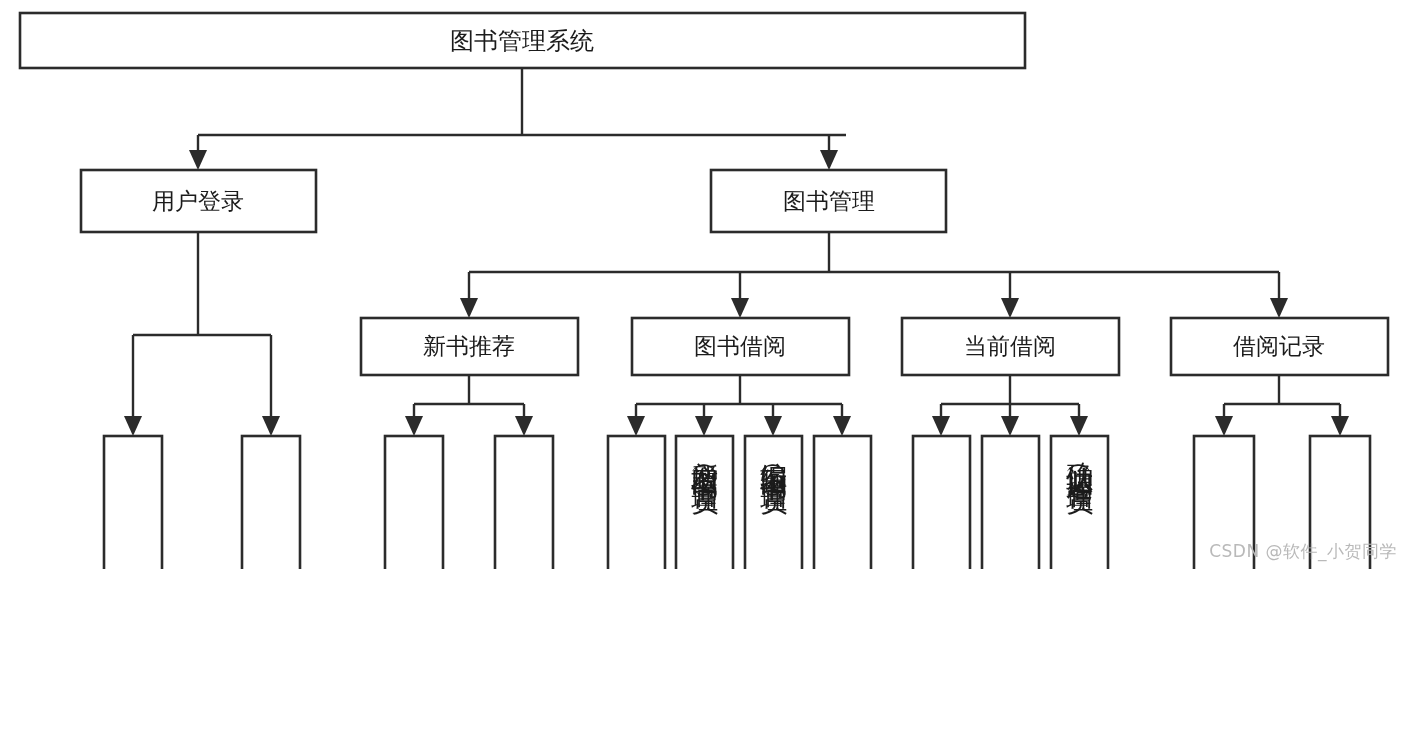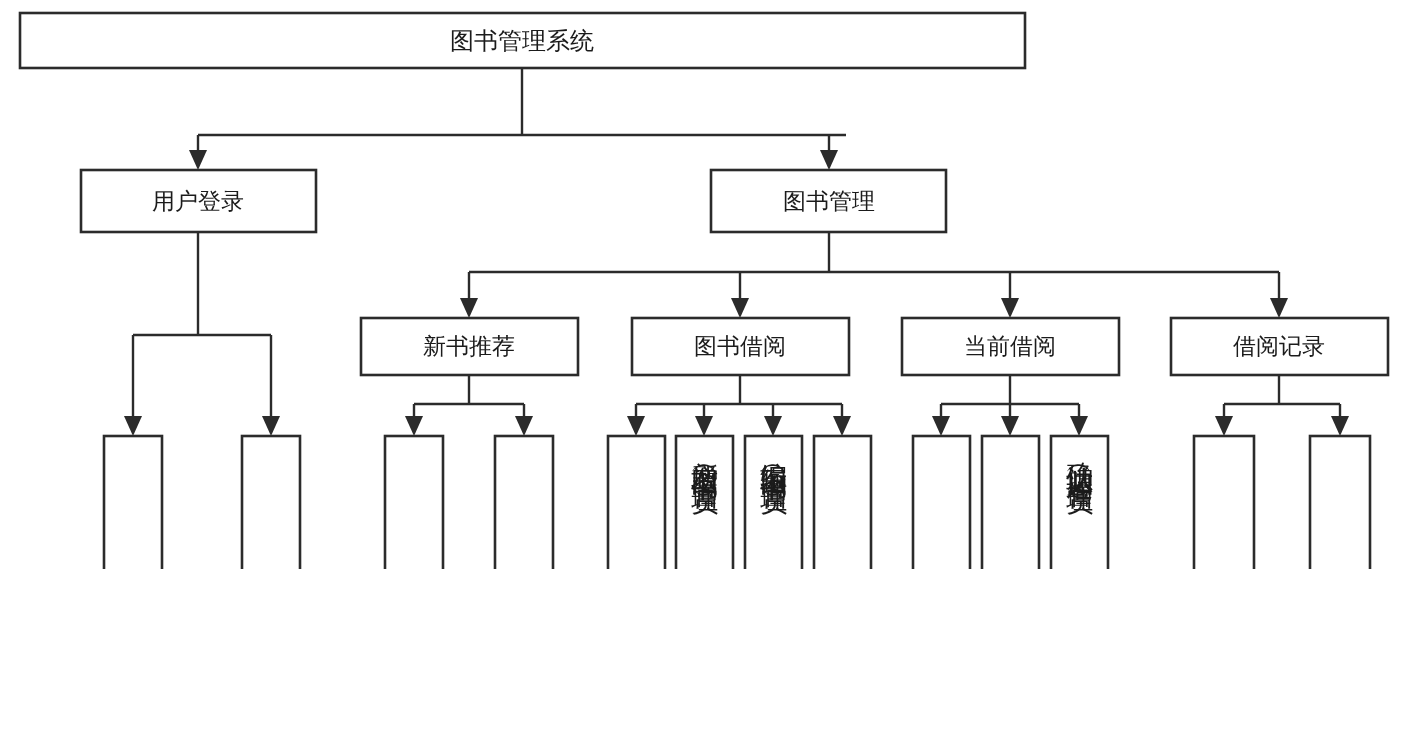--- a/index.html
+++ b/index.html
@@ -254,14 +254,15 @@
     <span>确认归还（管理员）</span>
   </div>
 
   <div class="leaf-label" style="left:1194px; top:436px; width:60px; height:297px; justify-content:center; display:flex; align-items:center;">
     <span>新增借阅记录</span>
   </div>
   <div class="leaf-label" style="left:1310px; top:436px; width:60px; height:297px; justify-content:center; display:flex; align-items:center;">
     <span>查询借阅记录</span>
   </div>
 
+  <div class="watermark">CSDN @软件_小贺同学</div>
 
 </div>
 
 </body></html>

